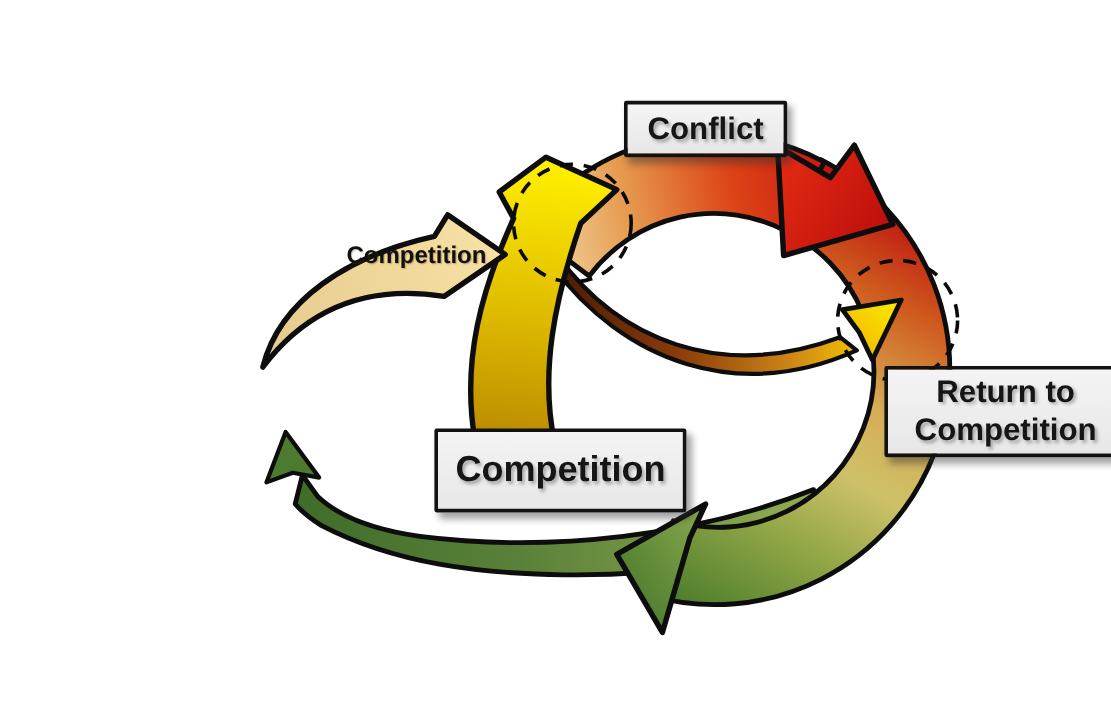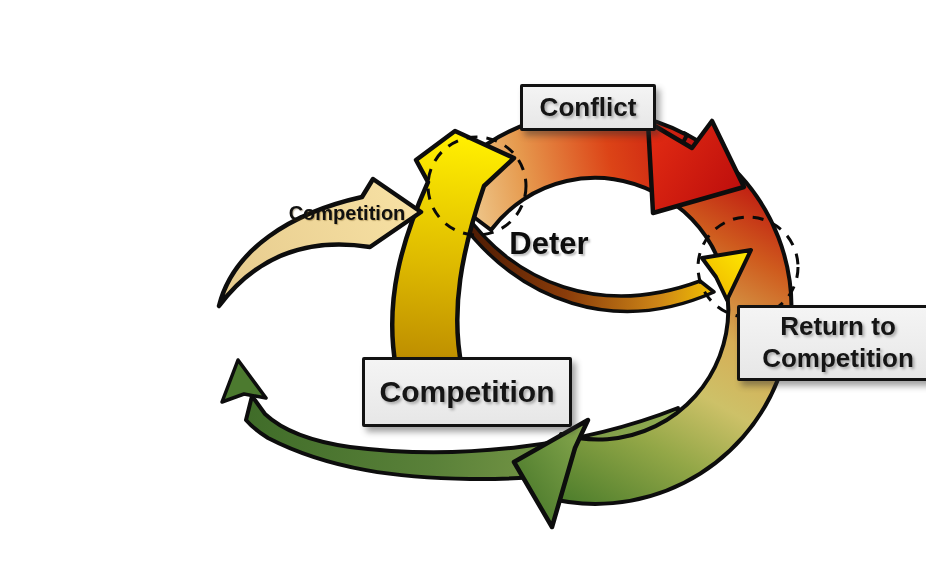--- a/index.html
+++ b/index.html
@@ -139,14 +139,13 @@
     <span>Competition</span>
   </div>
   <div class="node-box" id="box-return">
     <span>
       <span>Return to</span><br>
       <span>Competition</span>
     </span>
   </div>
 
   <div class="edge-label" id="lbl-reinforcing">Competition</div>
-  <div class="edge-label" id="lbl-deter">Deter</div>
 </div>
 
 </body></html>

